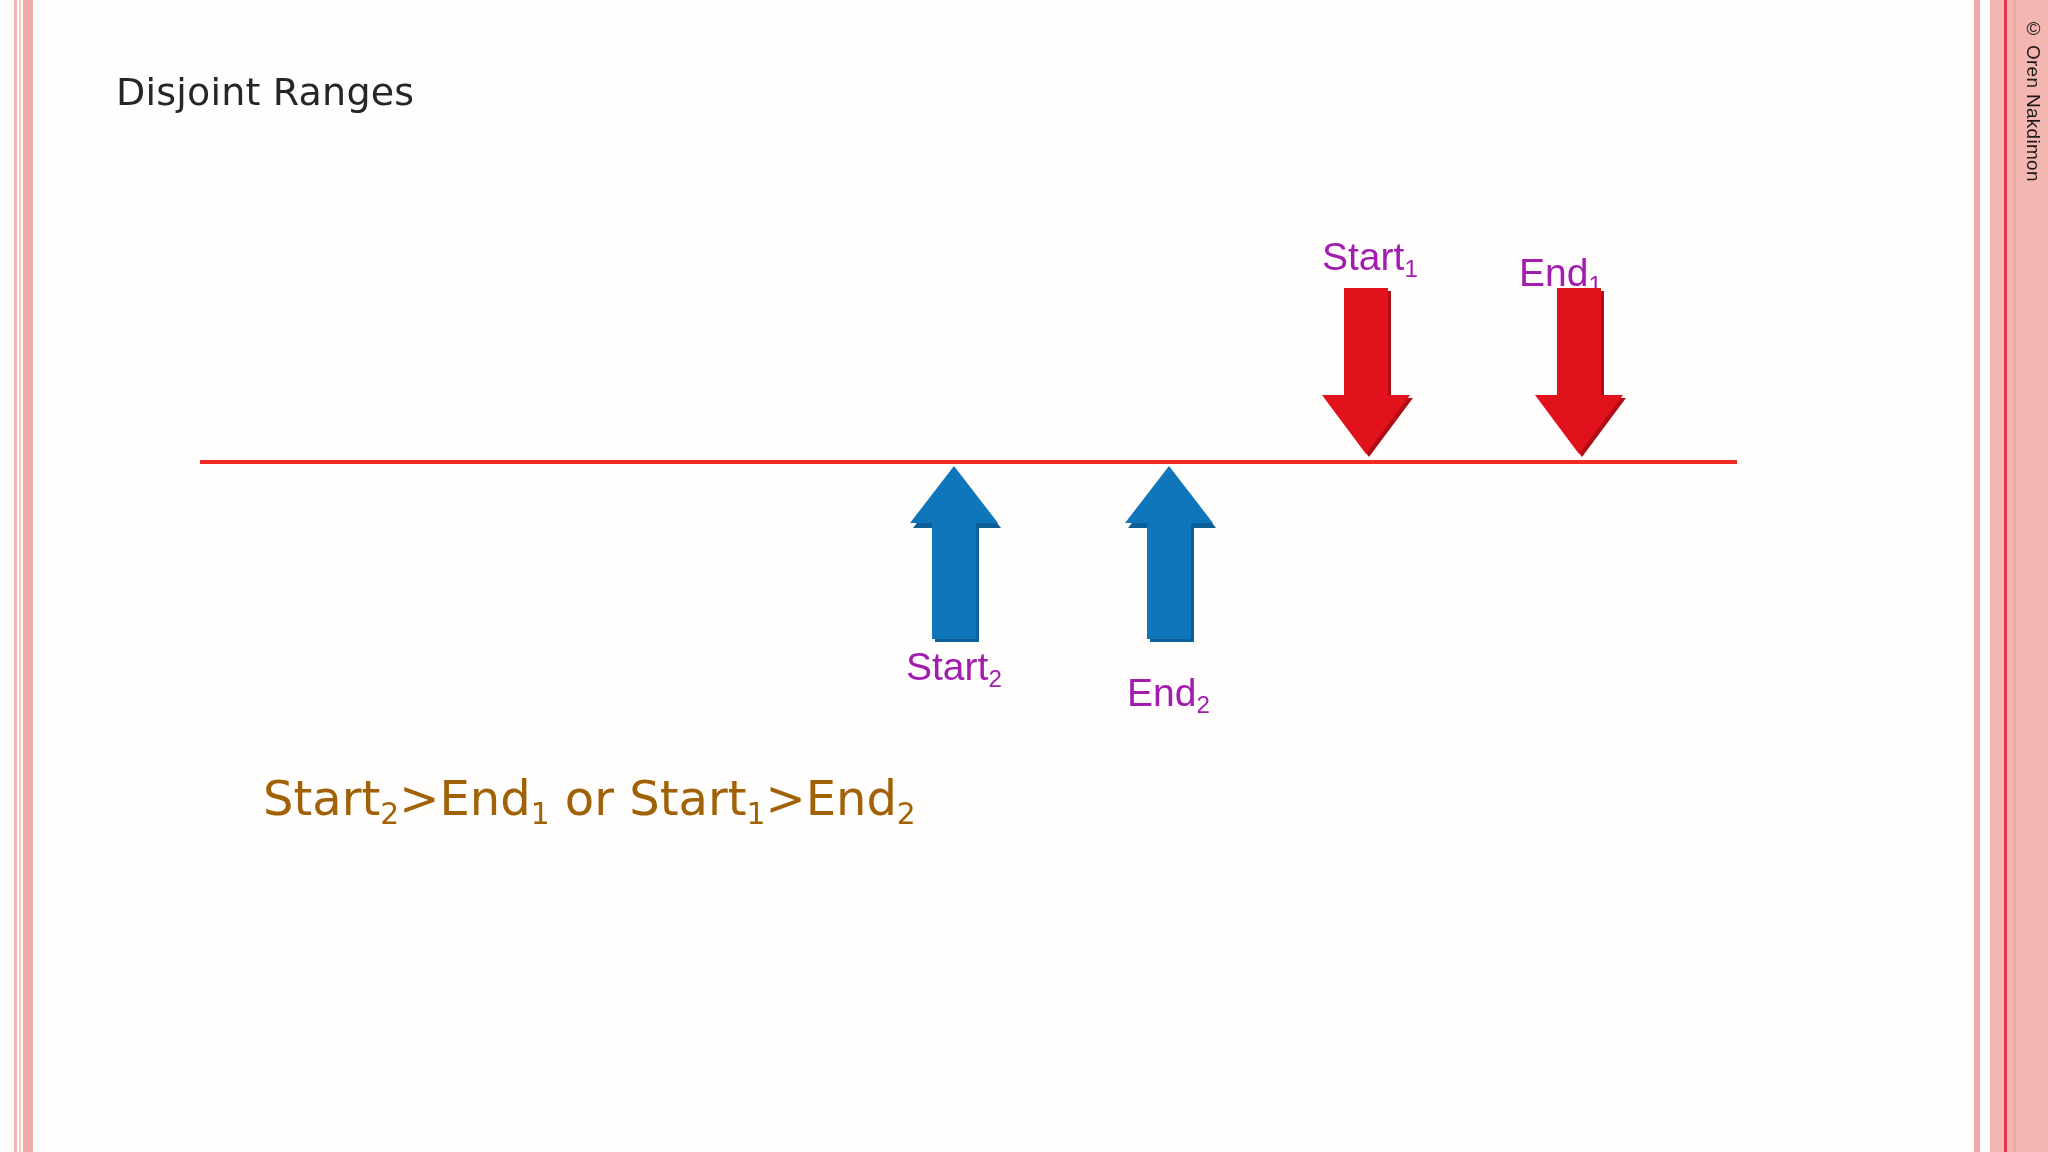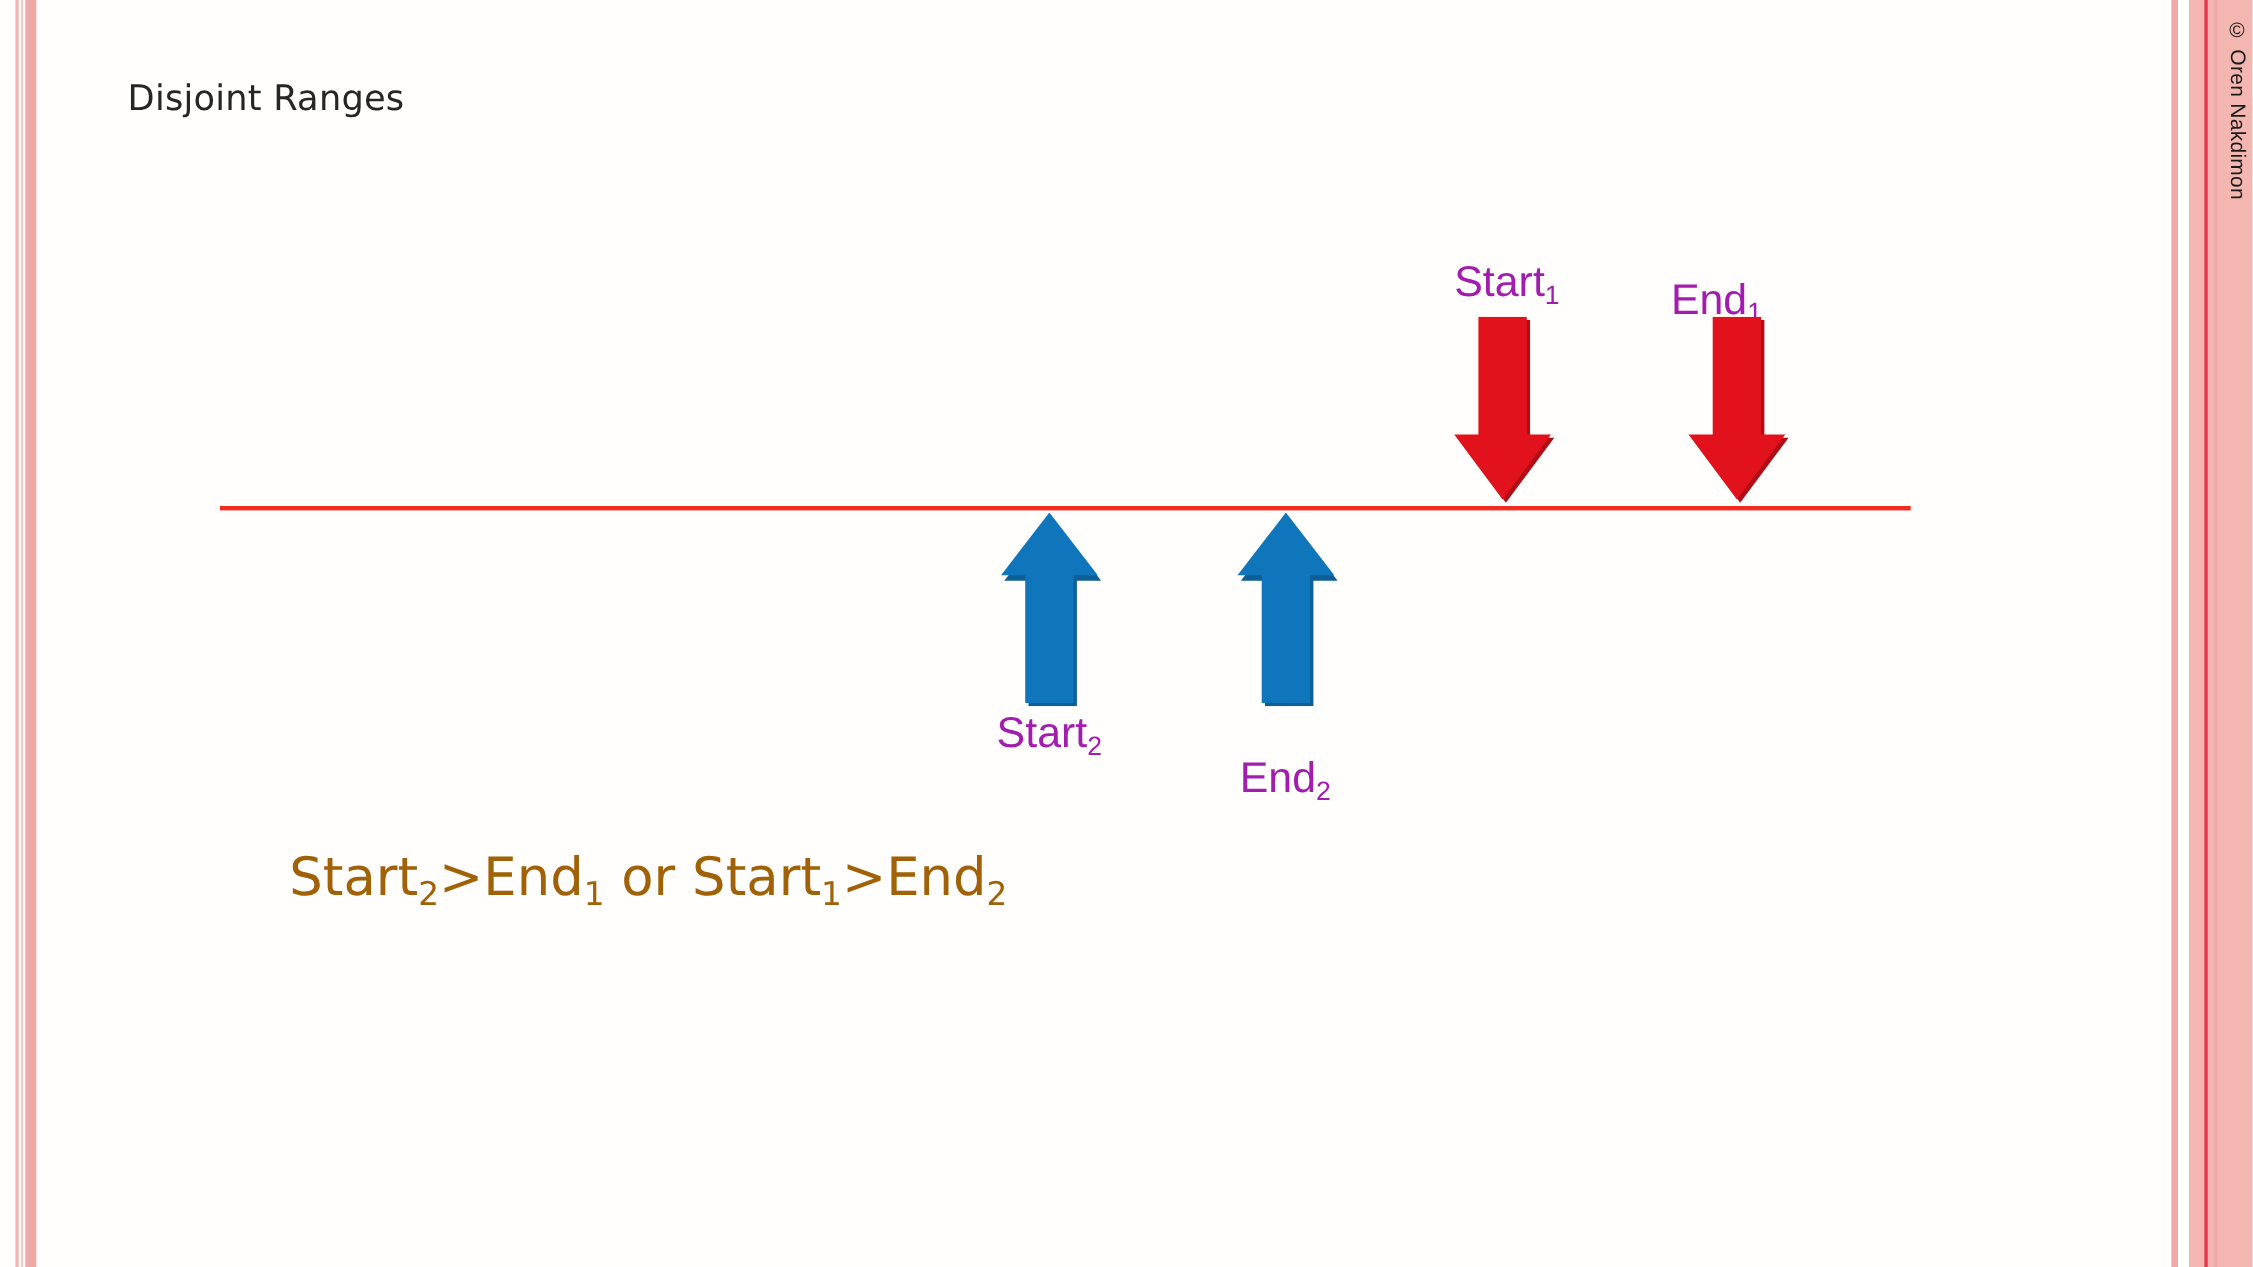--- a/index.html
+++ b/index.html
@@ -65,21 +65,21 @@
     text-orientation: mixed;
     white-space: nowrap;
     font-family: "Liberation Sans", sans-serif;
   }
 
   
   #title {
     position: absolute;
     left: 116px;
     top: 70px;
-    font-size: 32px;
+    font-size: 38px;
     font-weight: 400;
     color: #262626;
     letter-spacing: 0.2px;
     font-family: "DejaVu Sans", sans-serif;
     white-space: nowrap;
   }
 
   
   #timeline {
     position: absolute;
@@ -179,19 +179,19 @@
   <div class="marker-label" id="label-start2" style="left: 906px; top: 647px;">
     <span>Start</span><sub>2</sub>
   </div>
 
   <div class="arrow" id="arrow-end2" style="left: 1123px; top: 466px;">
     <svg width="96" height="176" viewBox="0 0 96 176" aria-hidden="true">
       <polygon points="49,5 93,62 71,62 71,176 27,176 27,62 5,62" fill="#0c5f97"></polygon>
       <polygon points="46,0 90,57 68,57 68,173 24,173 24,57 2,57" fill="#0f76bc"></polygon>
     </svg>
   </div>
-  <div class="marker-label" id="label-end2" style="left: 1127px; top: 688px; text-align: right;">
+  <div class="marker-label" id="label-end2" style="left: 1127px; top: 673px; text-align: right;">
     <span>End</span><sub>2</sub>
   </div>
 
   <div id="formula"><span>Start</span><sub>2</sub><span>&gt;</span><span>End</span><sub>1</sub><span> or </span><span>Start</span><sub>1</sub><span>&gt;</span><span>End</span><sub>2</sub></div>
 
 </div>
 
 </body></html>

